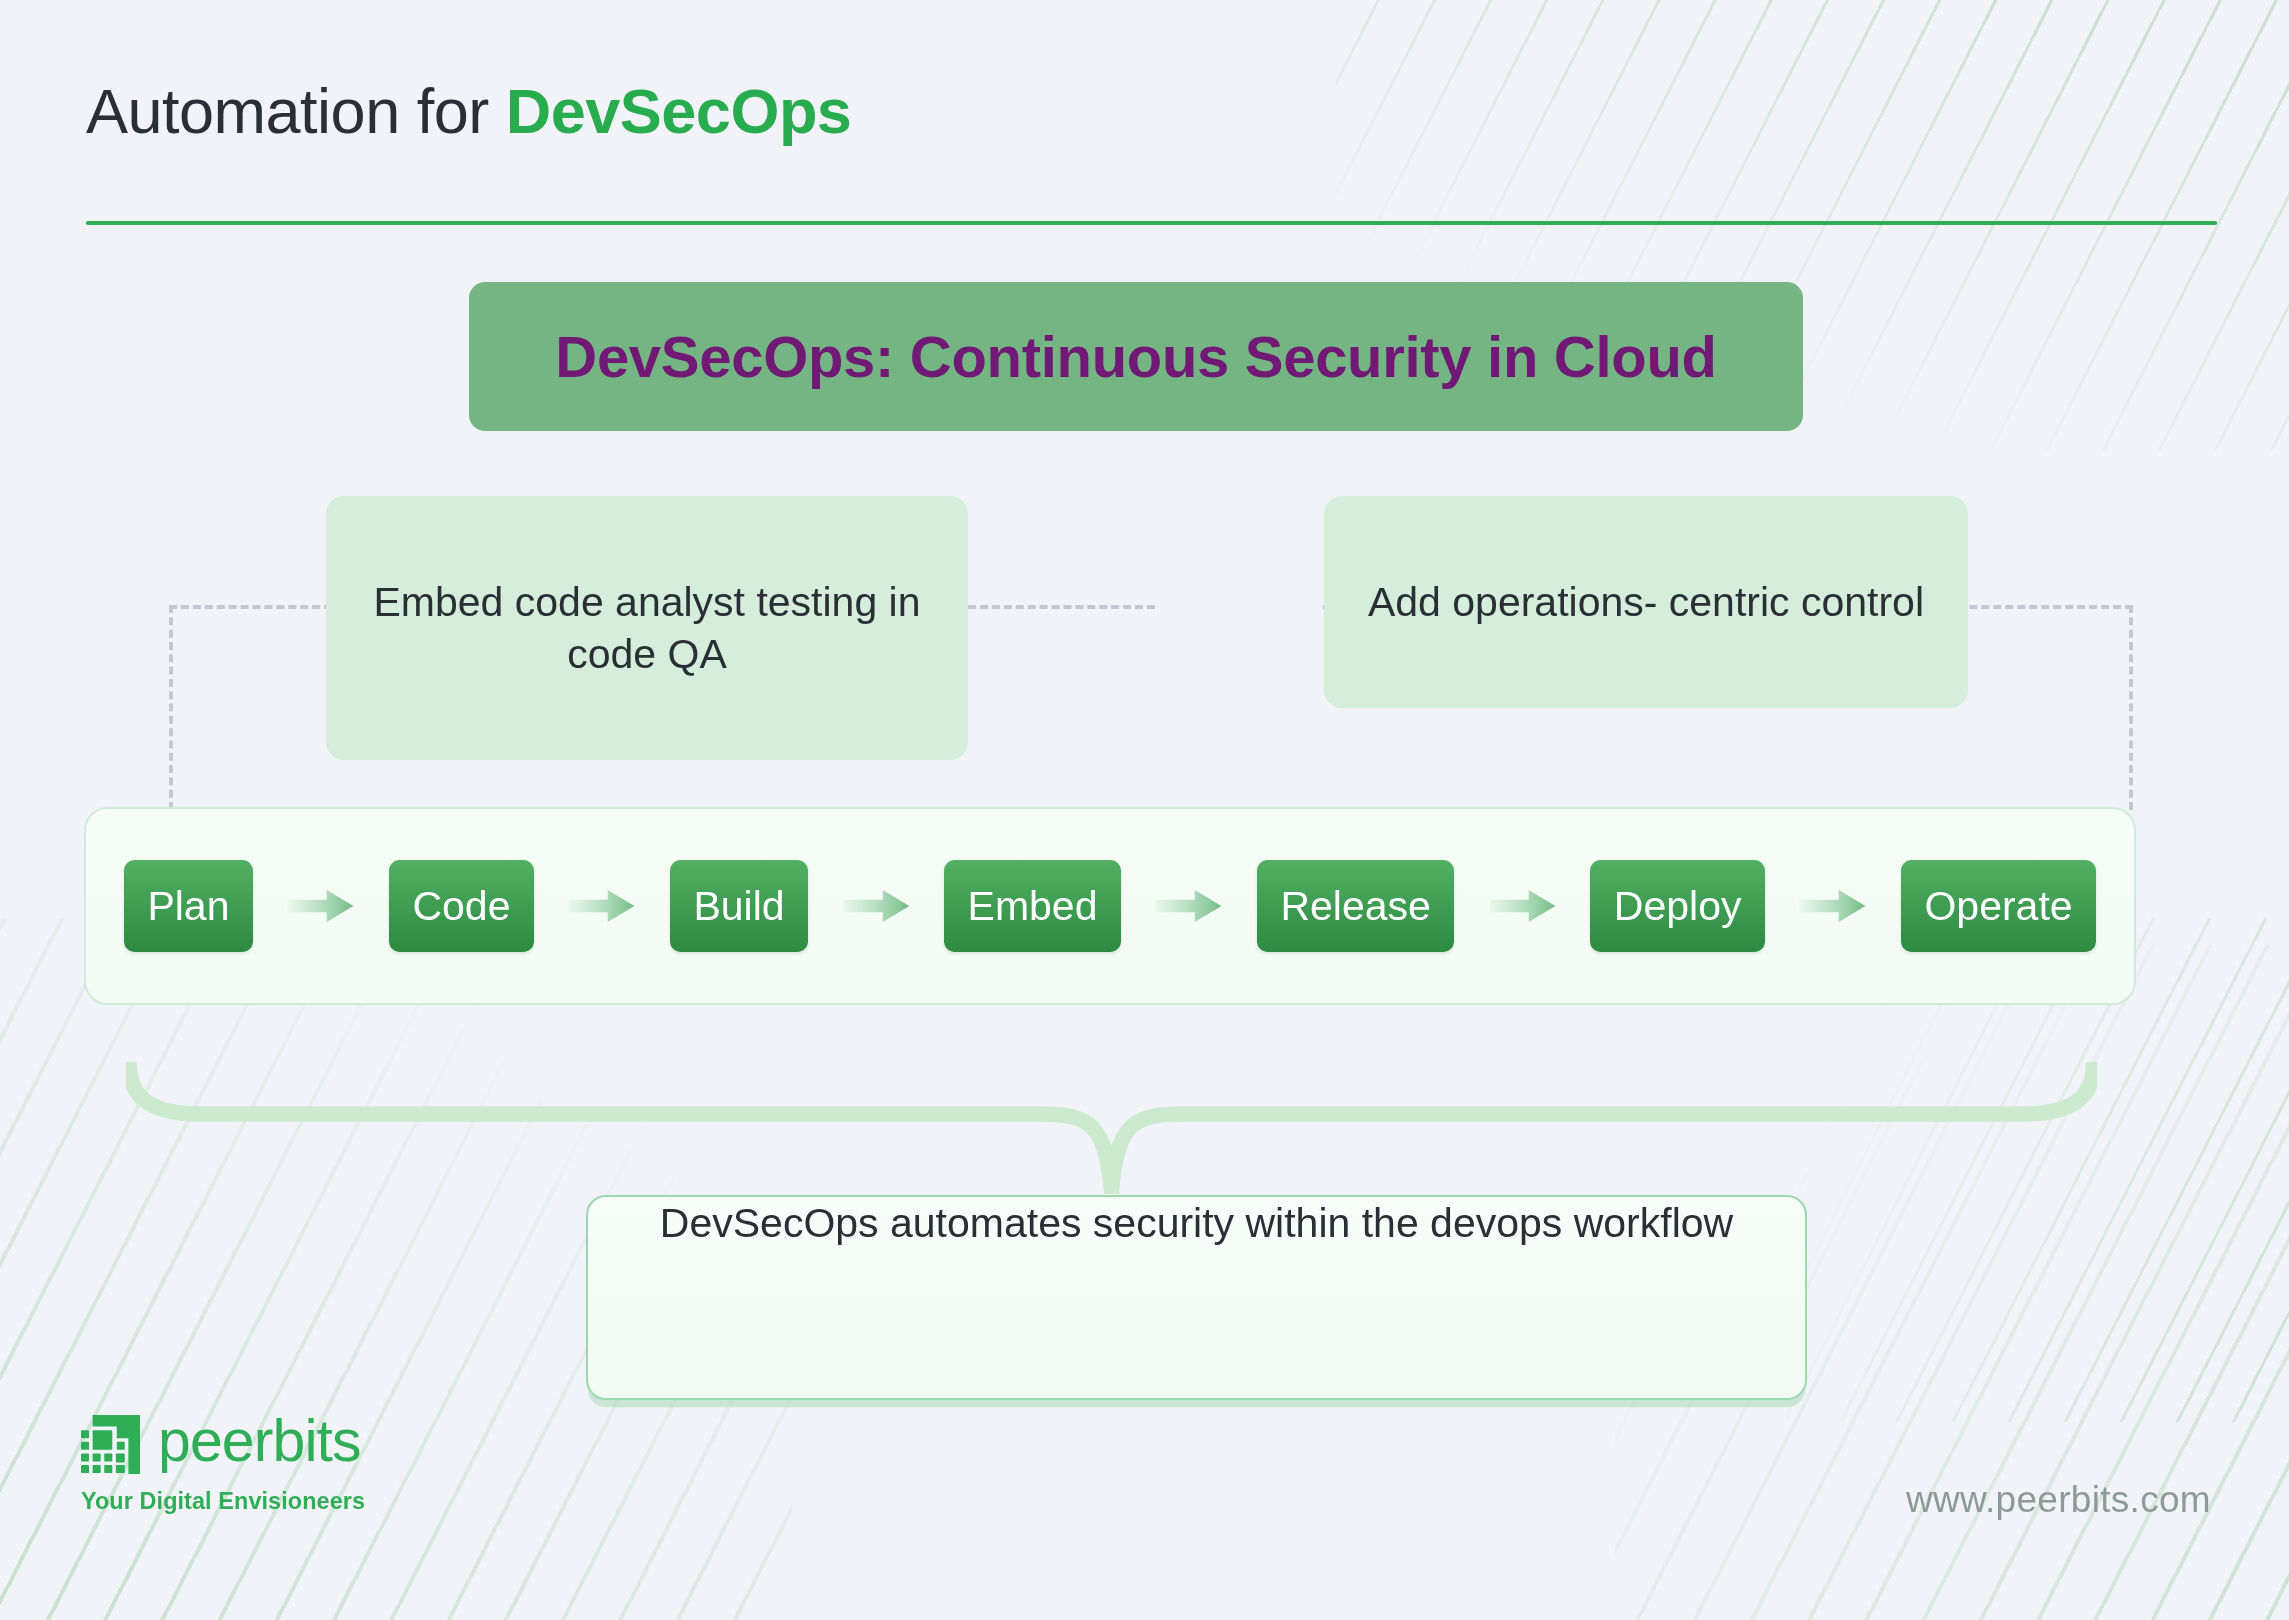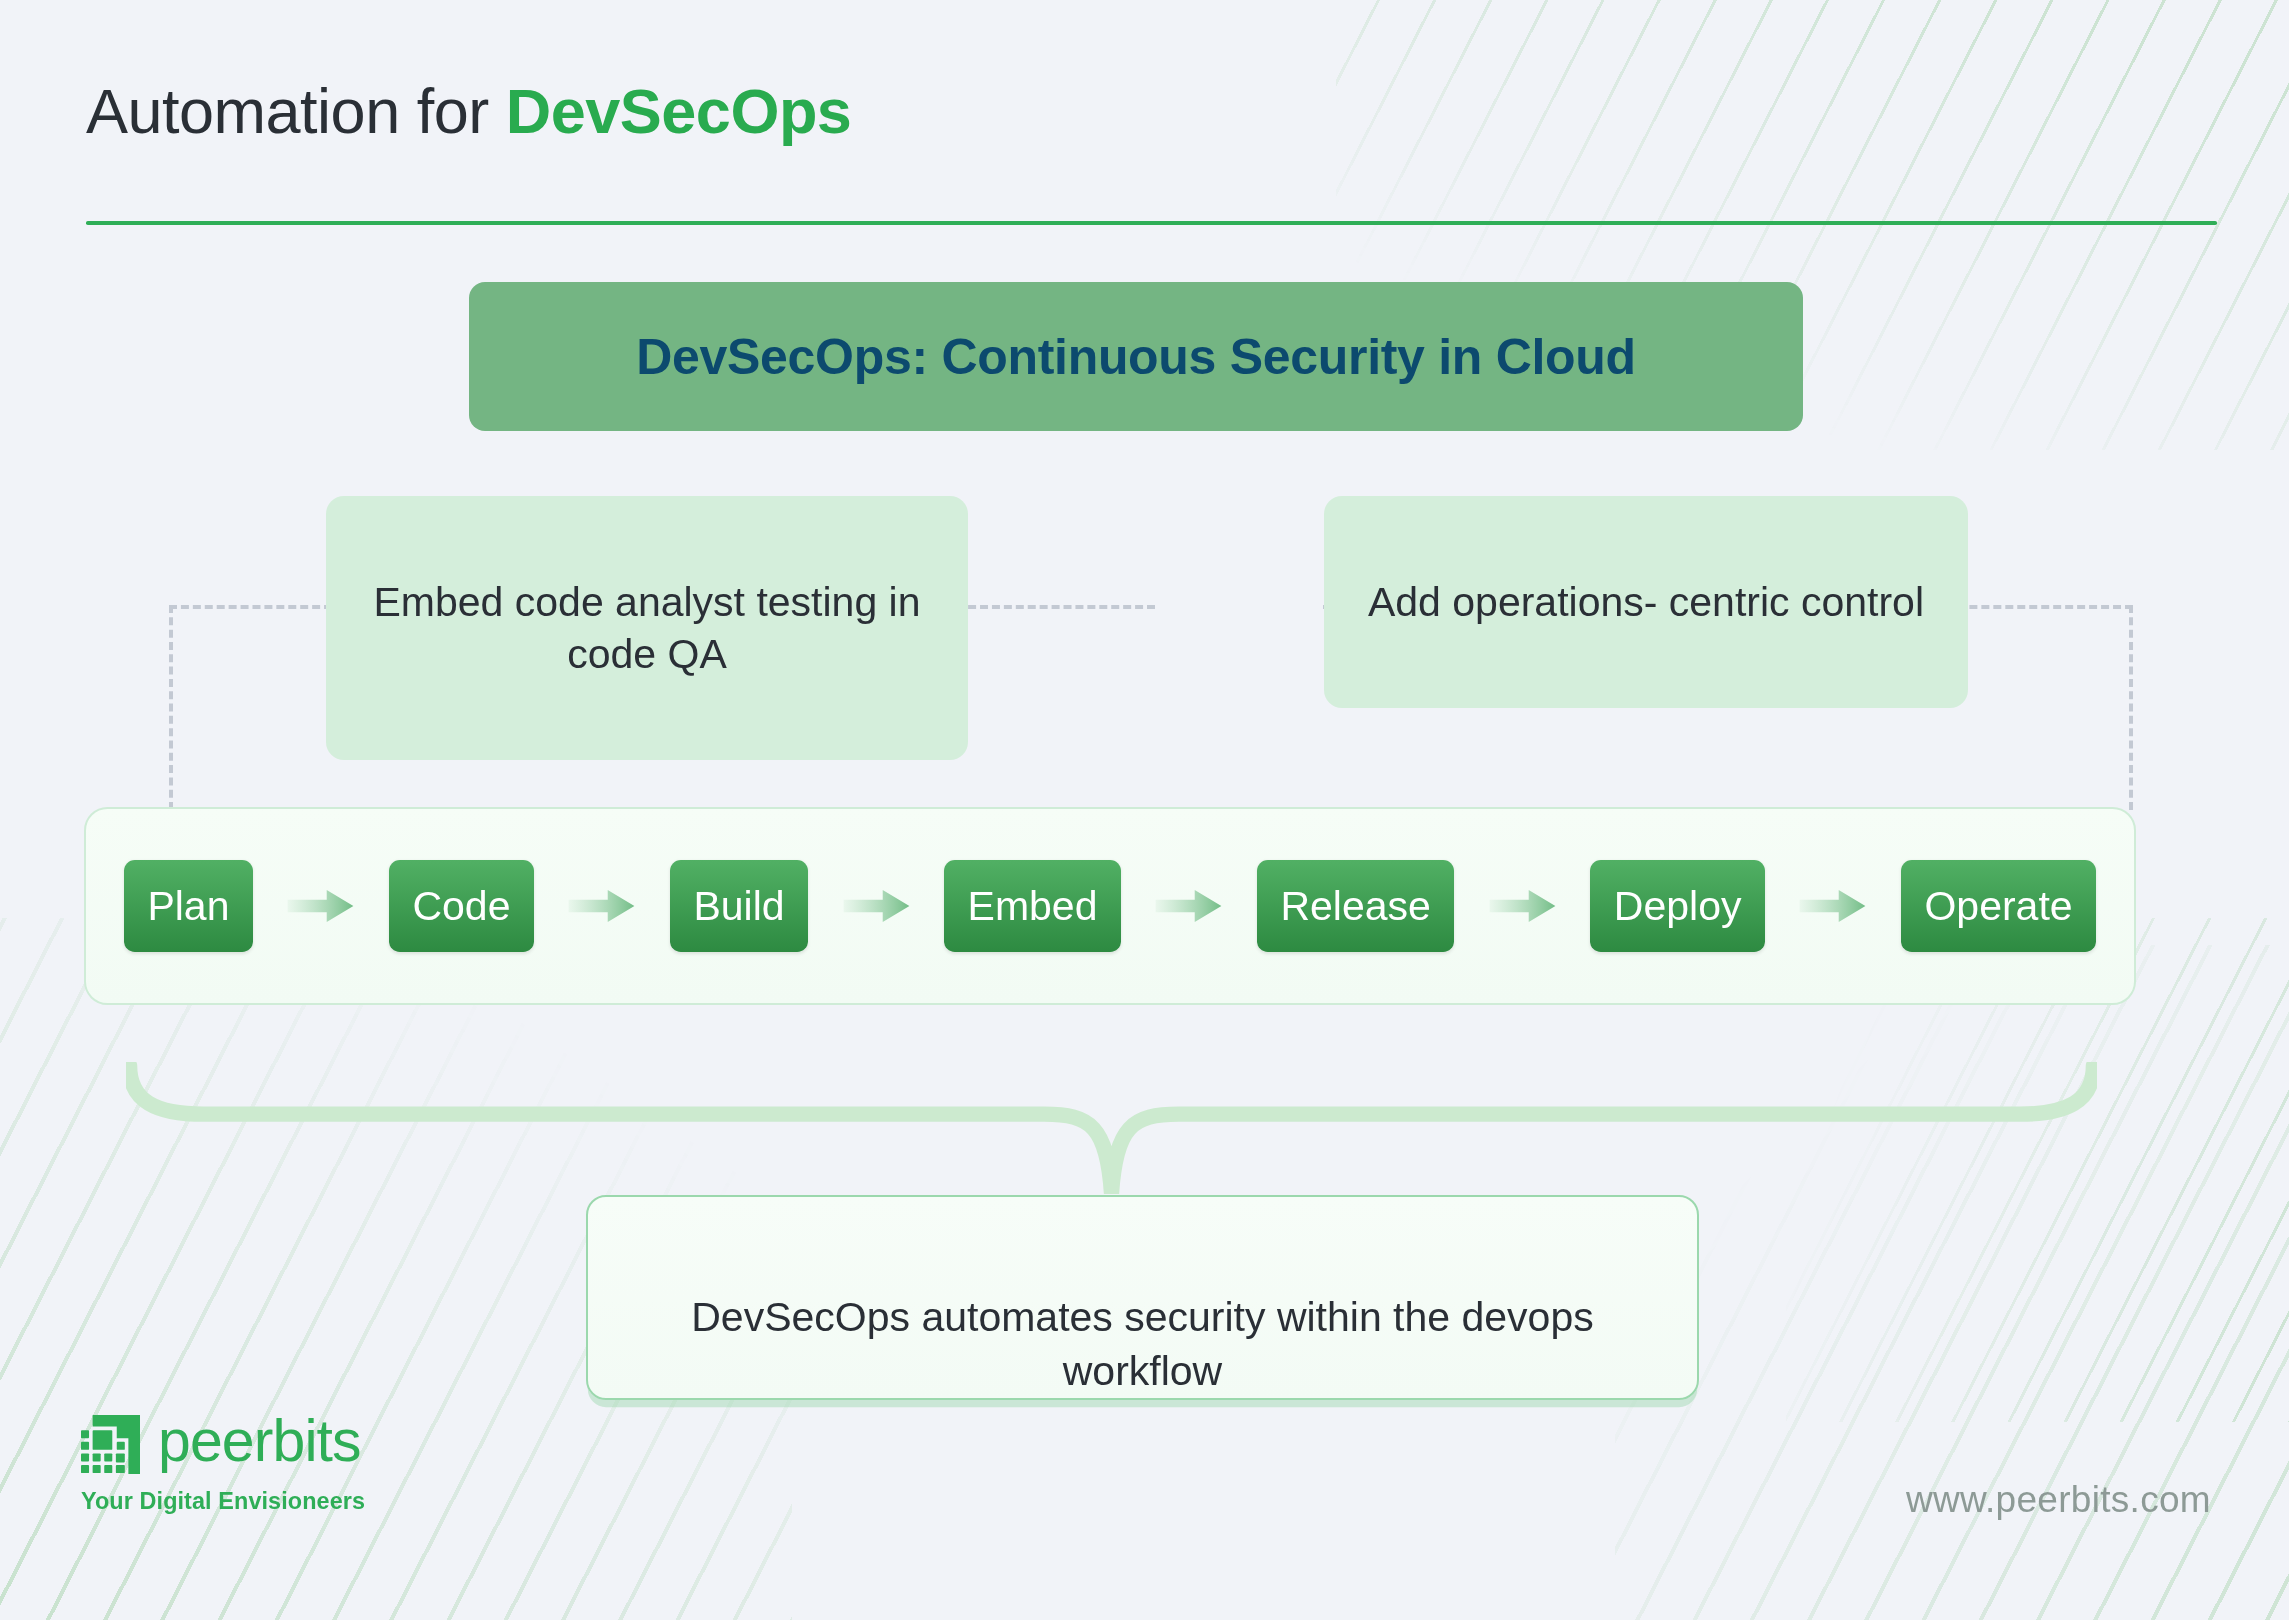--- a/index.html
+++ b/index.html
@@ -74,21 +74,21 @@
     background:#2fae57; border-radius:1.8px;
   }
 
   
   .banner {
     position:absolute; left:469px; top:282px; width:1334px; height:149px;
     background:#74b583; border-radius:16px;
     display:flex; align-items:center; justify-content:center;
   }
   .banner-text {
-    color:#0c4a6e; font-size:50px; font-weight:700; letter-spacing:-0.3px;
+    color:#701a75; font-size:58px; font-weight:700; letter-spacing:-0.3px;
     white-space:nowrap;
   }
 
   
   .dash-left-h, .dash-right-h {
     position:absolute; height:0; border-top:4.5px dashed #c3c9d3;
   }
   .dash-left-v, .dash-right-v {
     position:absolute; width:0; border-left:4.5px dashed #c3c9d3;
   }
@@ -127,24 +127,24 @@
   .arrow {
     width:67px; height:32px; flex:0 0 auto; position:relative;
   }
   .arrow svg { display:block; }
 
   
   .brace { position:absolute; left:126px; top:1062px; width:1971px; height:135px; }
 
   
   .summary {
-    position:absolute; left:586px; top:1195px; width:1113px; height:205px;
+    position:absolute; left:586px; top:1195px; width:1221px; height:205px;
     background:linear-gradient(180deg,#f7fdf8 0%,#f3fbf5 100%);
     border:2.7px solid #9bd8ad; border-radius:20px;
-    display:flex; align-items:flex-end; justify-content:center;
+    display:flex; align-items:flex-start; justify-content:center;
     padding:0 36px; text-align:center;
     box-shadow:0 9px 0 -1.8px rgba(155,216,173,0.45);
   }
   .summary-text { font-size:41px; color:#2a2f36; line-height:1.3; }
 
   
   .logo-wrap { position:absolute; left:81px; top:1415px; }
   .logo-row { display:flex; align-items:flex-start; gap:18px; }
   .logo-mark { width:59px; height:59px; display:block; }
   .logo-word { font-size:59px; font-weight:400; color:#2fae57; letter-spacing:-0.9px; line-height:0.9; }

